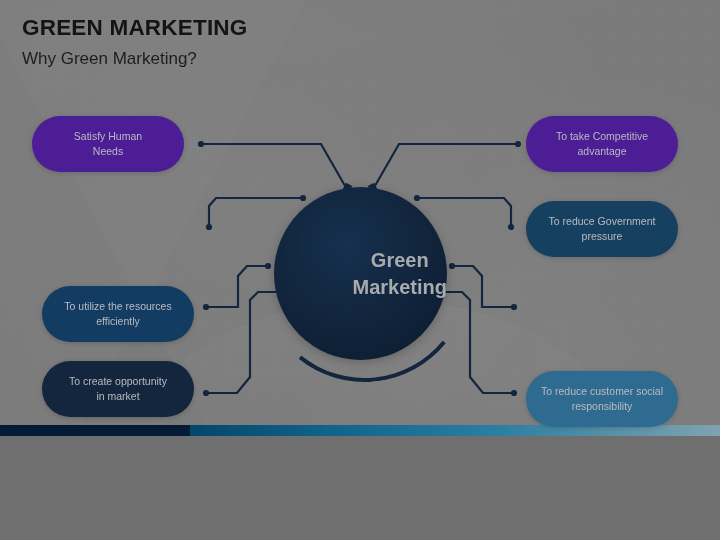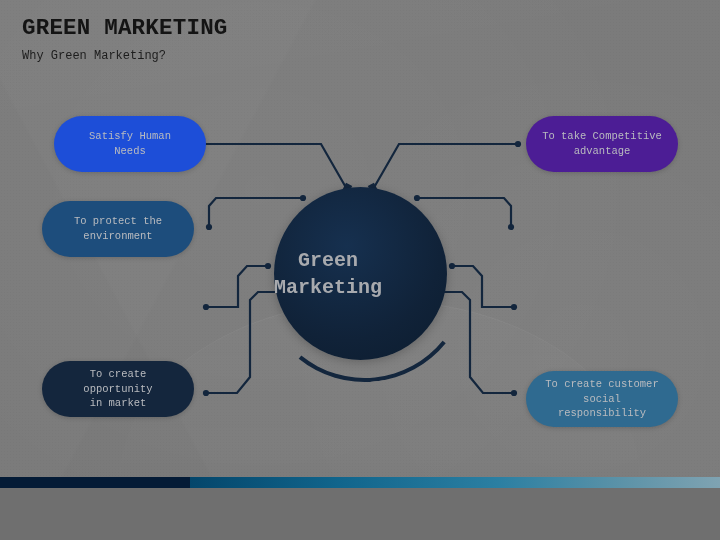--- a/index.html
+++ b/index.html
@@ -3,24 +3,24 @@
 <meta charset="utf-8">
 <style>
   html, body {
     margin: 0;
     padding: 0;
     background: #6f6f6f;
   }
   .slide {
     position: relative;
     width: 720px;
-    height: 488px;
+    height: 436px;
     overflow: hidden;
     background: #7b7b7b;
-    font-family: Liberation Mono, monospace;
+    font-family: Liberation Sans, sans-serif;
   }
   
   .bg-layer {
     position: absolute;
     inset: 0;
     pointer-events: none;
   }
   .bg-glow-1 {
     position: absolute;
     left: -120px; top: -160px;
@@ -70,36 +70,36 @@
     position: absolute;
     left: 22px; top: 15px;
     font-size: 22.5px;
     font-weight: bold;
     color: #141414;
     letter-spacing: 0.2px;
   }
   .subtitle {
     position: absolute;
     left: 22px; top: 49px;
-    font-size: 12px;
+    font-size: 17px;
     font-weight: normal;
     color: #1d1d1d;
   }
 
   
   .center-circle {
     position: absolute;
     left: 274px; top: 187px;
     width: 173px; height: 173px;
     border-radius: 50%;
     background: radial-gradient(circle at 42% 34%, #16304f 0%, #102238 62%, #0c1c2e 100%);
     box-shadow: 0 2px 10px rgba(0,0,0,0.22);
     display: flex;
     align-items: center;
-    justify-content: flex-start;
+    justify-content: flex-end;
     z-index: 5;
   }
   .center-label {
     font-size: 20px;
     font-weight: bold;
     color: #a8aaae;
     text-align: center;
     line-height: 1.35;
     white-space: pre-line;
   }
@@ -221,39 +221,43 @@
       <circle cx="432" cy="292" r="3.1"></circle>
     </g>
   </svg>
 
   <div class="center-arc"></div>
   <div class="center-circle">
     <div class="center-label">Green
 Marketing</div>
   </div>
 
-  <div class="node" style="left:54px; top:116px; background:#1d4ed8;">
+  <div class="node" style="left:32px; top:116px; background:#4c1d95;">
     <span class="node-text">Satisfy Human
 Needs</span>
   </div>
-  <div class="node" style="left:42px; top:201px; background:#1d4d7c;">
-    <span class="node-text">To protect the
-environment</span>
+  <div class="node" style="left:42px; top:286px; background:#133c63;">
+    <span class="node-text">To utilize the resources
+efficiently</span>
   </div>
   <div class="node" style="left:42px; top:361px; background:#14263d;">
     <span class="node-text">To create opportunity
 in market</span>
   </div>
 
   <div class="node" style="left:526px; top:116px; background:#4c1d95;">
     <span class="node-text">To take Competitive
 advantage</span>
   </div>
+  <div class="node" style="left:526px; top:201px; background:#16405f;">
+    <span class="node-text">To reduce Government
+pressure</span>
+  </div>
   <div class="node" style="left:526px; top:371px; background:#2f6a90;">
-    <span class="node-text">To create customer social
+    <span class="node-text">To reduce customer social
 responsibility</span>
   </div>
 
   <div class="bottom-bar">
     <div class="bar-dark"></div>
     <div class="bar-grad"></div>
   </div>
 
 </div>
 

